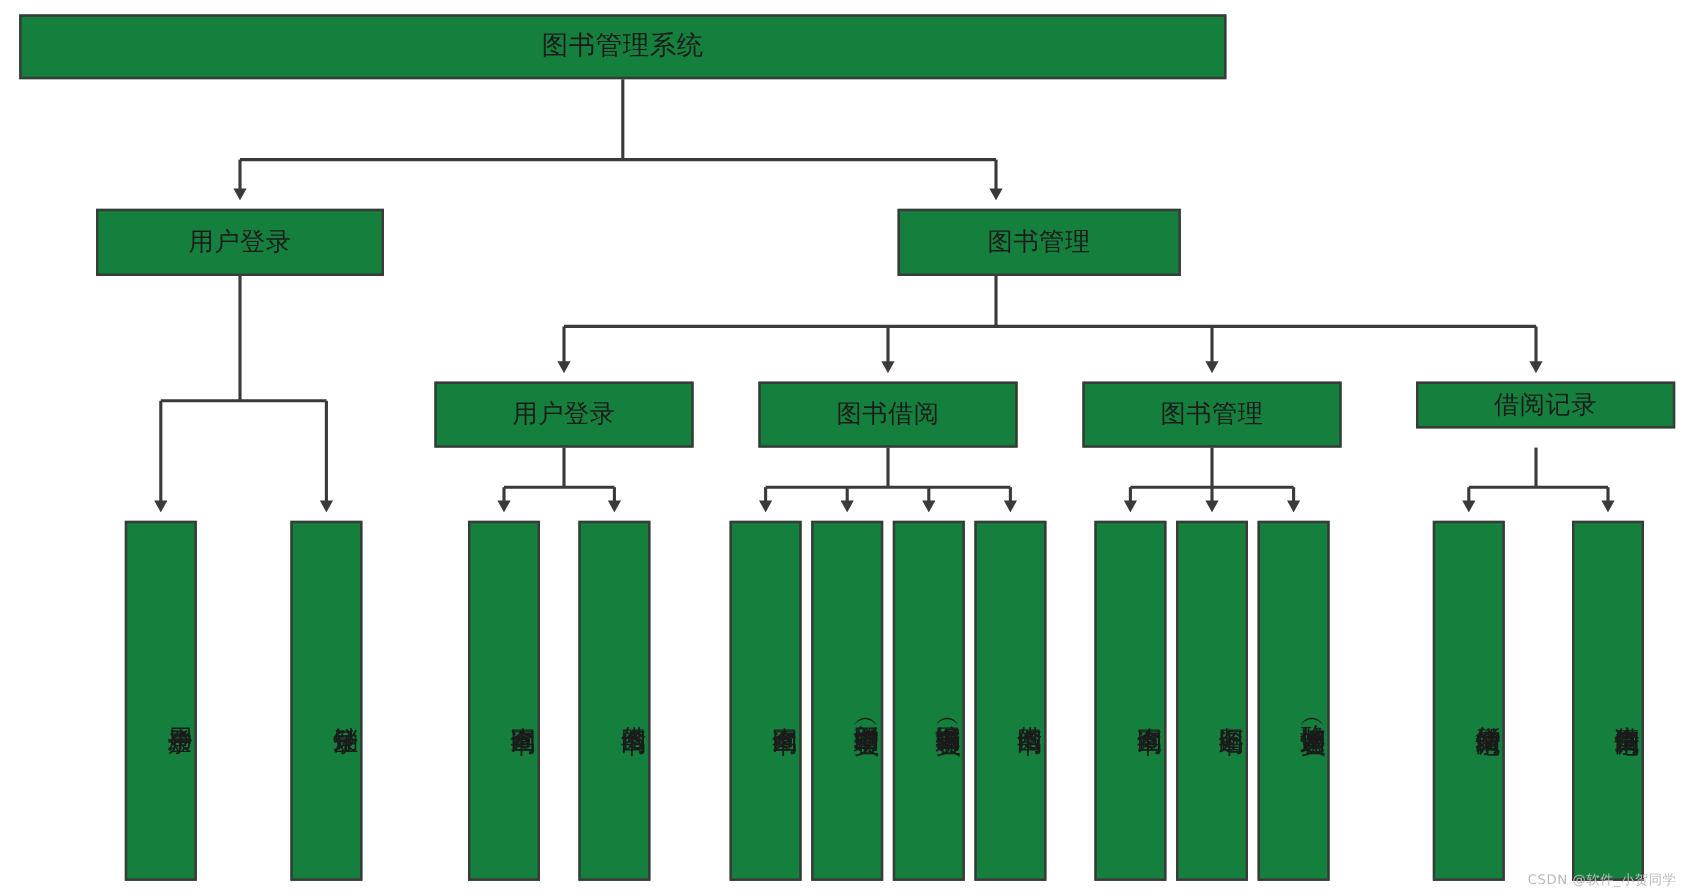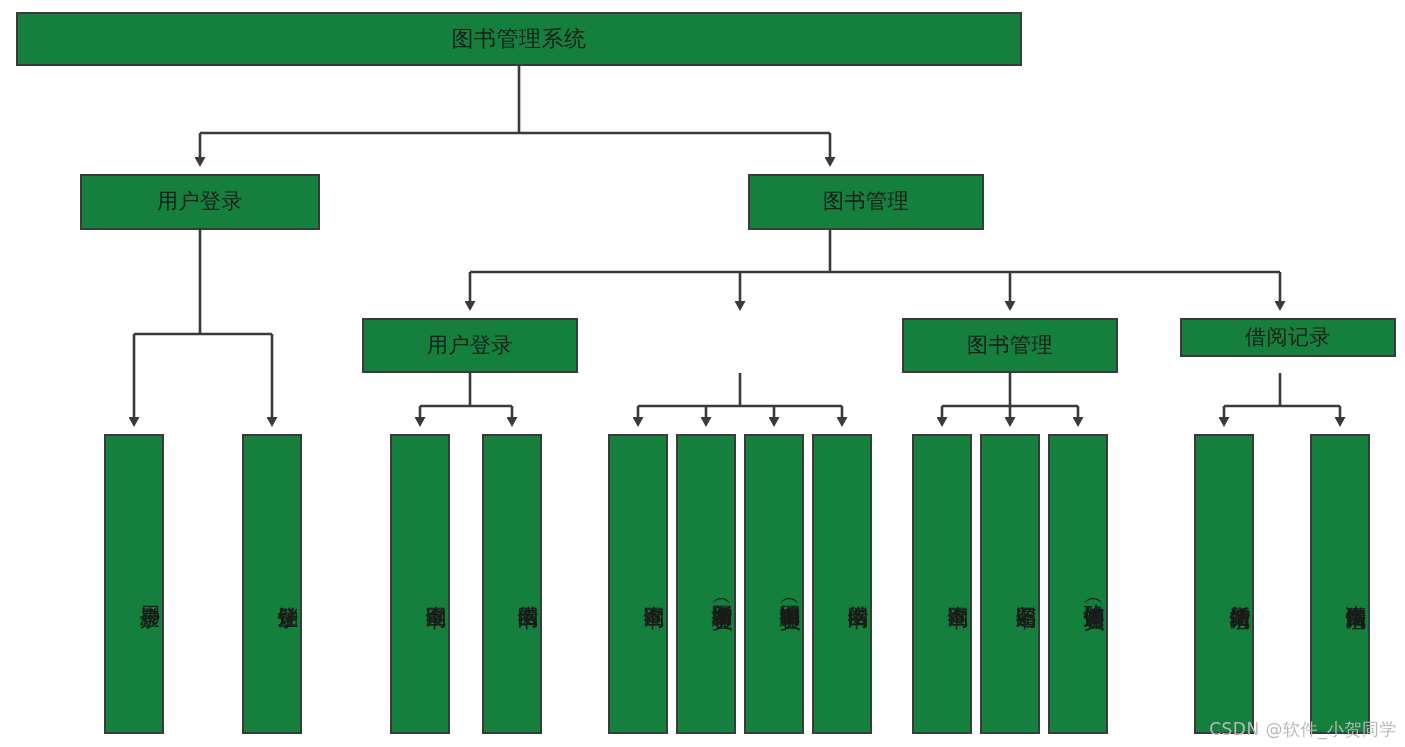--- a/index.html
+++ b/index.html
@@ -57,21 +57,21 @@
     justify-content: center;
     white-space: nowrap;
   }
   .node .label {
     display: block;
   }
   #watermark {
     position: absolute;
     right: 8px;
     bottom: 6px;
-    font-size: 17px;
+    font-size: 11px;
     color: #b9b9b9;
     letter-spacing: 0.5px;
     z-index: 5;
     white-space: nowrap;
     font-family: "DejaVu Sans", "Liberation Sans", sans-serif;
   }
 </style>
 </head>
 <body>
 
@@ -136,20 +136,23 @@
   <div class="node horiz" style="left:80px; top:174px; width:240px; height:56px;">
     <span class="label">用户登录</span>
   </div>
   <div class="node horiz" style="left:748px; top:174px; width:236px; height:56px;">
     <span class="label">图书管理</span>
   </div>
 
   <div class="node horiz" style="left:362px; top:318px; width:216px; height:55px;">
     <span class="label">用户登录</span>
   </div>
+  <div class="node horiz" style="left:632px; top:318px; width:216px; height:55px;">
+    <span class="label">图书借阅</span>
+  </div>
   <div class="node horiz" style="left:902px; top:318px; width:216px; height:55px;">
     <span class="label">图书管理</span>
   </div>
   <div class="node horiz" style="left:1180px; top:318px; width:216px; height:39px;">
     <span class="label">借阅记录</span>
   </div>
 
   <div class="node vert" style="left:104px; top:434px; width:60px; height:300px;">
     <span class="label">用户登录</span>
   </div>

